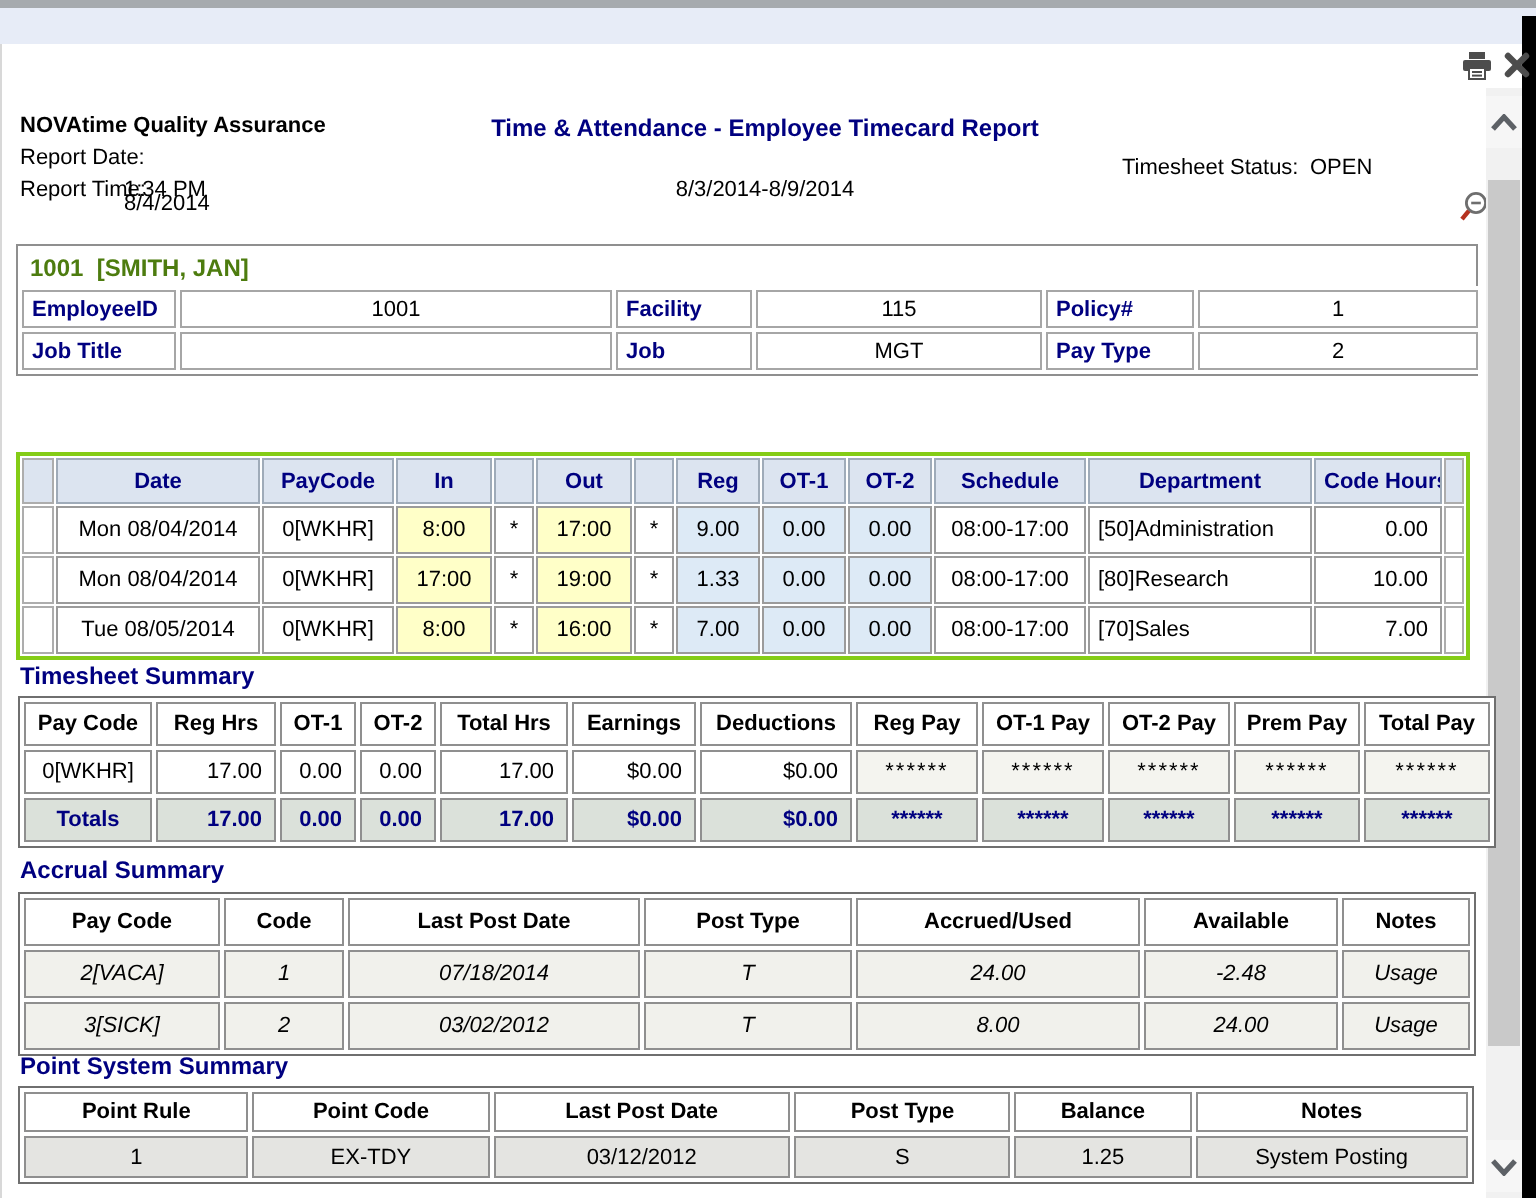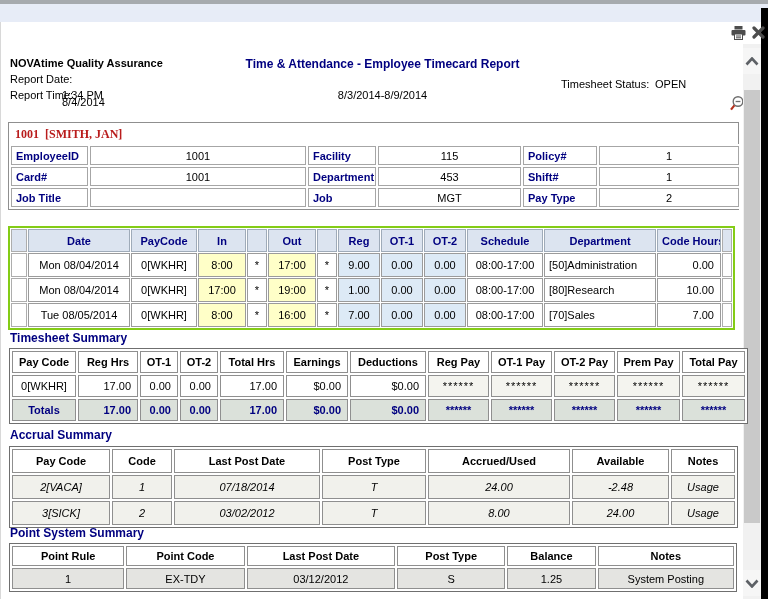--- a/index.html
+++ b/index.html
@@ -32,21 +32,21 @@
   .bold{font-weight:bold;}
   .report-title{left:160px;top:57px;width:445px;text-align:center;font-size:12px;font-weight:bold;color:#000080;}
   .date-range{left:160px;top:89px;width:445px;text-align:center;font-size:11px;color:#000;}
 
   
   table{border-collapse:separate;background:#fff;table-layout:fixed;}
   td,th{font-size:11px;padding:0 4px;border:1px solid #a6a6a6;background:#fff;overflow:hidden;white-space:nowrap;}
 
   
   .emp-box{left:8px;top:122px;width:729px;border:1px solid #8f8f8f;background:#fff;}
-  .emp-header{color:#b91c1c;font-weight:bold;font-size:12px;padding:4px 6px 2px 6px;white-space:pre;font-family:Liberation Serif, serif;}
+  .emp-header{color:#4d7c0f;font-weight:bold;font-size:12px;padding:4px 6px 2px 6px;white-space:pre;}
   table.emp{width:727px;border-spacing:2px;}
   table.emp td{height:17px;}
   .emp .lbl{color:#000080;font-weight:bold;text-align:left;}
   .emp .val{text-align:center;margin-top:32px;}
 
   
   .tc-wrap{left:8px;top:226px;}
   table.tc{width:684px;border-spacing:1px;border:2px solid #84cc16;}
   table.tc th{background:#dce4f0;color:#000080;font-weight:bold;height:21px;text-align:center;border:1px solid #9fabb9;}
   table.tc td{height:22px;text-align:center;border:1px solid #9b9b9b;}
@@ -144,28 +144,20 @@
         <col style="width:74px">
         <col style="width:140px">
       </colgroup>
     <tbody>
         <tr>
       <td class="lbl">EmployeeID</td>
       <td class="val">1001</td>
       <td class="lbl">Facility</td>
       <td class="val">115</td>
       <td class="lbl">Policy#</td>
-      <td class="val">1</td>
-    </tr>
-    <tr>
-      <td class="lbl">Card#</td>
-      <td class="val">1001</td>
-      <td class="lbl">Department</td>
-      <td class="val">453</td>
-      <td class="lbl">Shift#</td>
       <td class="val">1</td>
     </tr>
     <tr>
       <td class="lbl">Job Title</td>
       <td class="val"></td>
       <td class="lbl">Job</td>
       <td class="val">MGT</td>
       <td class="lbl">Pay Type</td>
       <td class="val">2</td>
     </tr>
@@ -225,21 +217,21 @@
       <td class="c-blank"></td>
     </tr>
     <tr>
       <td class="c-blank"></td>
       <td>Mon 08/04/2014</td>
       <td>0[WKHR]</td>
       <td class="c-in">17:00</td>
       <td>*</td>
       <td class="c-in">19:00</td>
       <td>*</td>
-      <td class="c-hrs">1.00</td>
+      <td class="c-hrs">1.33</td>
       <td class="c-hrs">0.00</td>
       <td class="c-hrs">0.00</td>
       <td>08:00-17:00</td>
       <td class="c-dept">[80]Research</td>
       <td class="c-dh">10.00</td>
       <td class="c-blank"></td>
     </tr>
     <tr>
       <td class="c-blank"></td>
       <td>Tue 08/05/2014</td>

